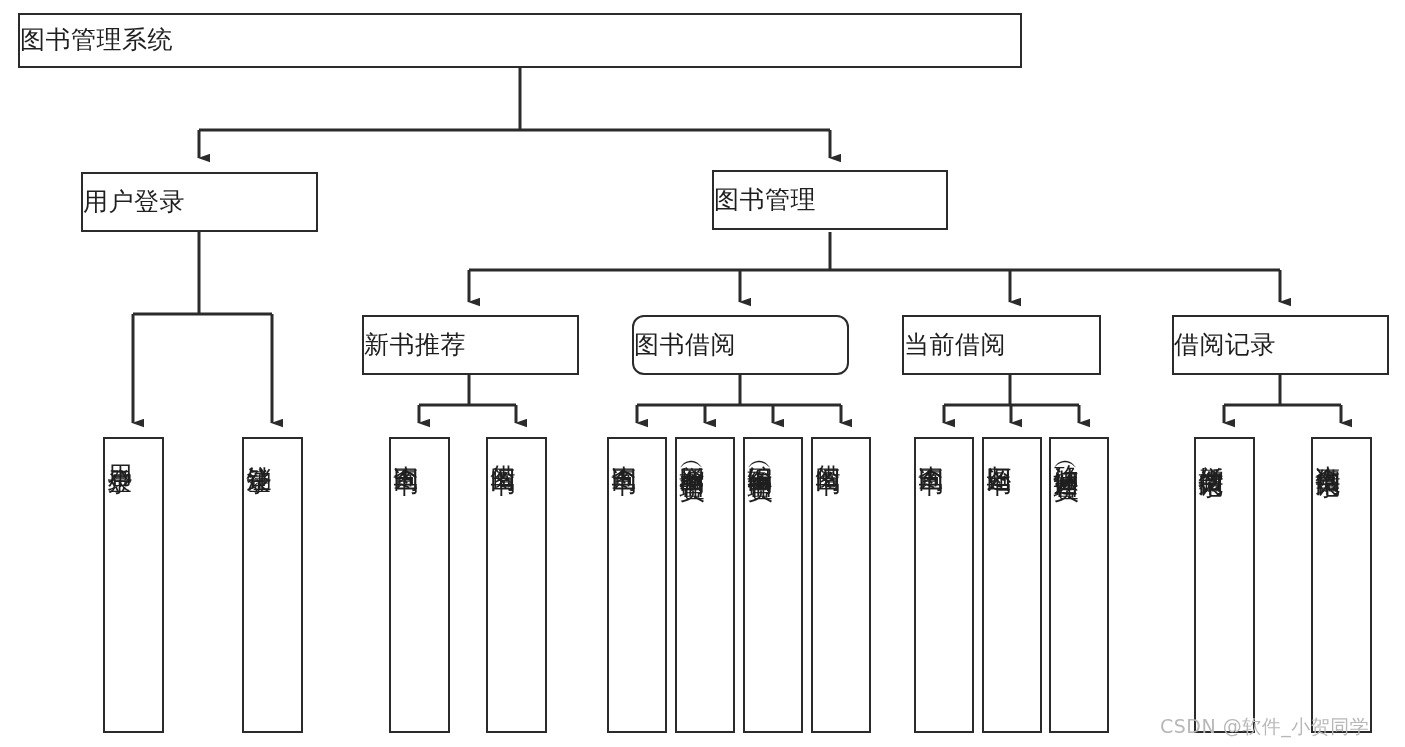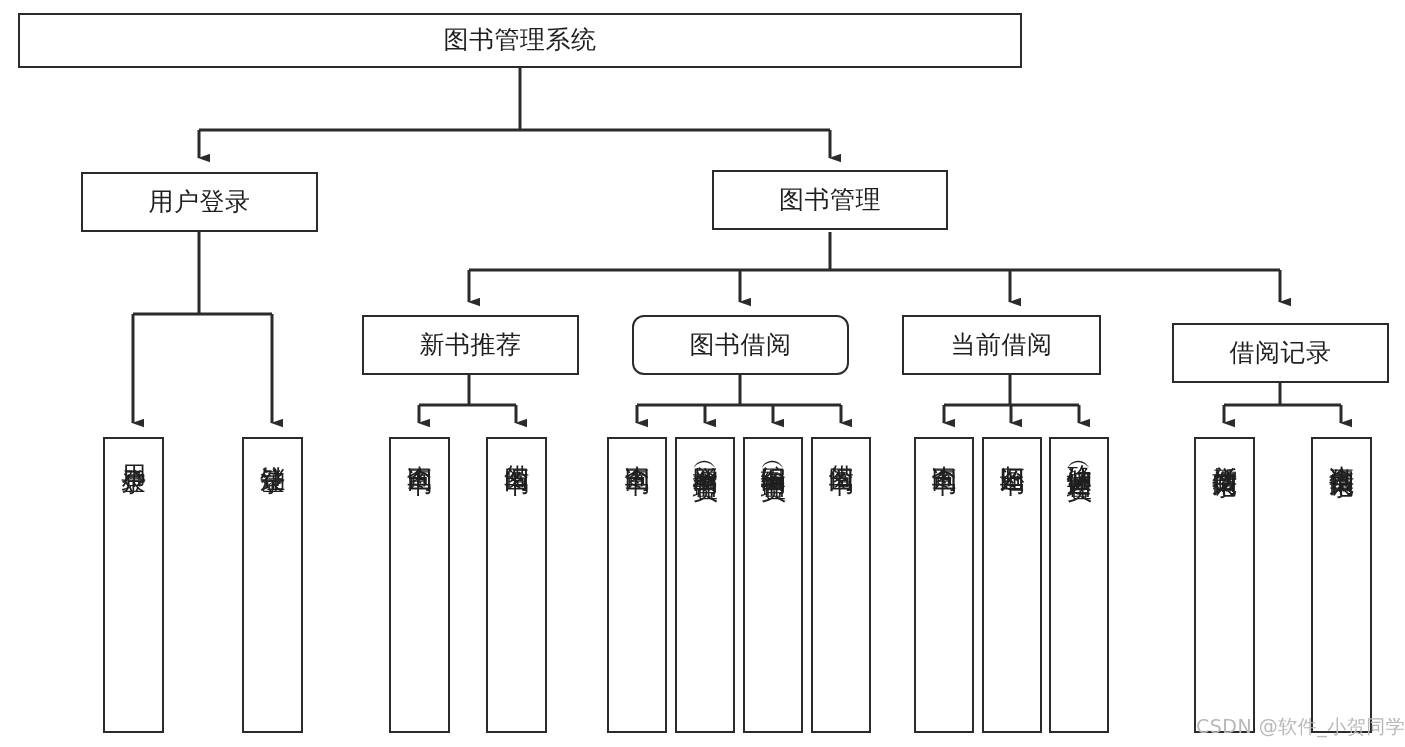--- a/index.html
+++ b/index.html
@@ -20,21 +20,20 @@
     width:1405px;height:747px;
     pointer-events:none;
   }
   .node{
     position:absolute;
     box-sizing:border-box;
     border:2px solid #2b2b2b;
     background:#ffffff;
     display:flex;
     align-items:center;
-    justify-content:center;
     z-index:2;
   }
   .node .lbl{
     display:block;
     text-align:center;
     line-height:1.22;
     letter-spacing:0.5px;
     color:#1f1f1f;
   }
   .h-node .lbl{
@@ -50,21 +49,21 @@
     text-orientation:upright;
     font-size:25px;
     line-height:1.18;
     letter-spacing:2px;
     white-space:normal;
     max-height:284px;
   }
   .v-node.tall .lbl{max-height:290px;}
   #watermark{
     position:absolute;
-    left:1196px;
+    left:1160px;
     top:714px;
     font-size:19px;
     color:#b8b8b8;
     white-space:nowrap;
     z-index:5;
     letter-spacing:0.5px;
   }
 </style>
 </head>
 <body>
@@ -134,21 +133,21 @@
 
   <div class="node h-node" style="left:362px;top:315px;width:217px;height:60px;">
     <span class="lbl">新书推荐</span>
   </div>
   <div class="node h-node" style="left:632px;top:315px;width:217px;height:60px;border-radius:12px;">
     <span class="lbl">图书借阅</span>
   </div>
   <div class="node h-node" style="left:902px;top:315px;width:199px;height:60px;">
     <span class="lbl">当前借阅</span>
   </div>
-  <div class="node h-node" style="left:1172px;top:323px;width:217px;height:60px;">
+  <div class="node h-node" style="left:1172px;top:315px;width:217px;height:60px;">
     <span class="lbl">借阅记录</span>
   </div>
 
   <div class="node v-node" style="left:103px;top:437px;width:61px;height:296px;">
     <span class="lbl">用户登录</span>
   </div>
   <div class="node v-node" style="left:242px;top:437px;width:61px;height:296px;">
     <span class="lbl">注销登录</span>
   </div>
 

